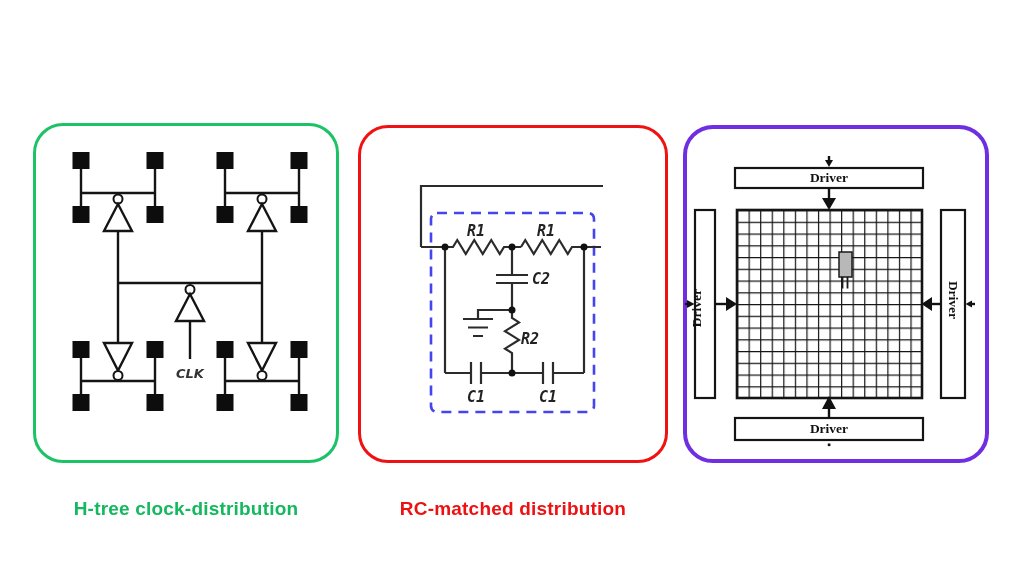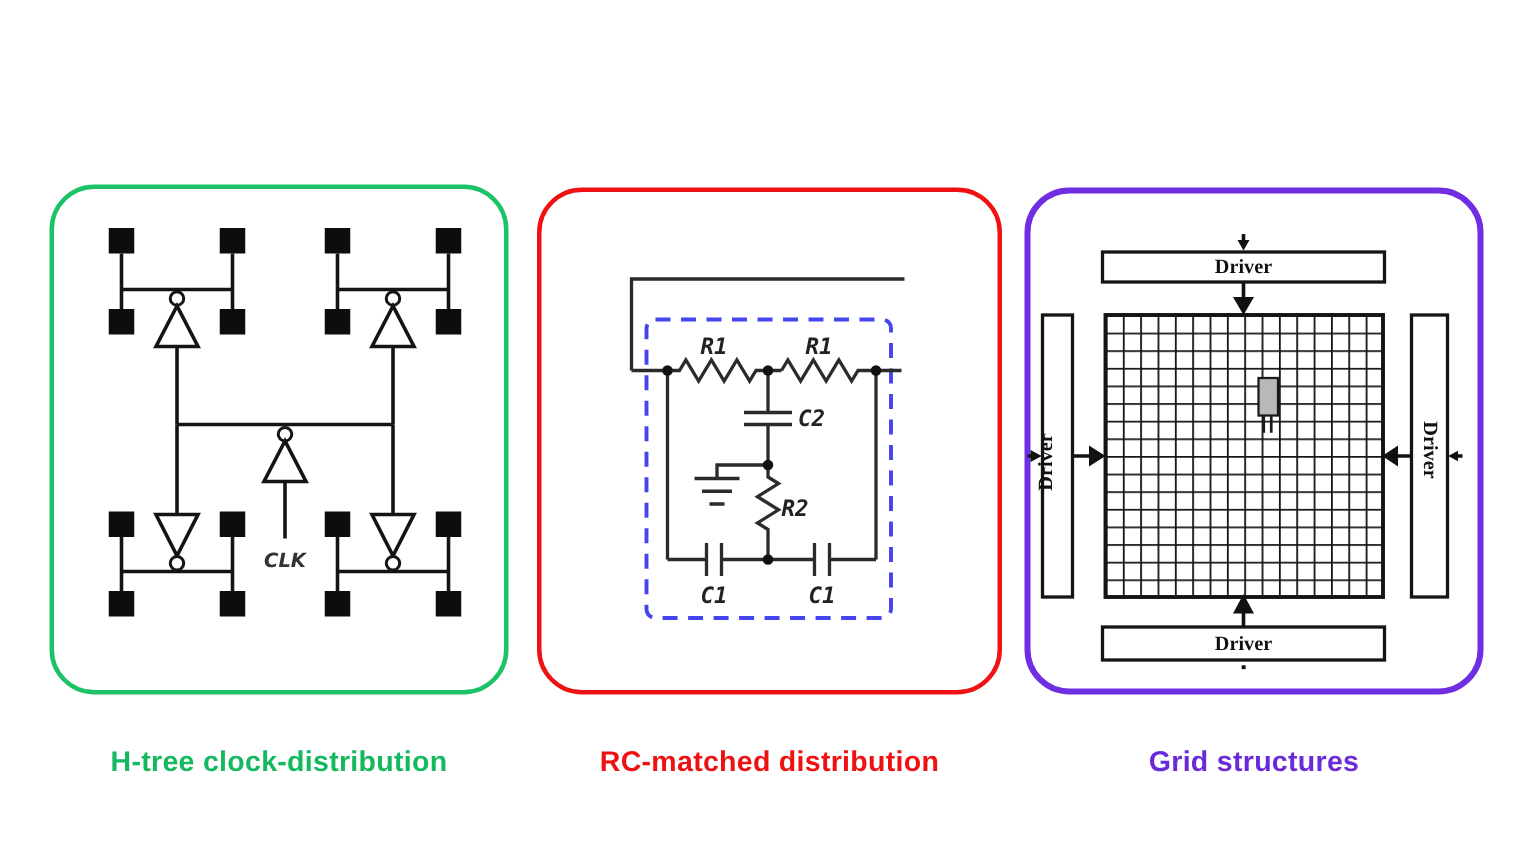--- a/index.html
+++ b/index.html
@@ -191,15 +191,14 @@
       <text class="driver-label" x="270" y="154" text-anchor="middle" transform="rotate(90 270 150)">Driver</text>
       <path class="arrow-line" d="M258 154H248"></path>
       <polygon class="arrow" points="249,147 249,161 238.5,154"></polygon>
       <path class="arrow-line" d="M292 154H288.5"></path>
       <polygon class="arrow" points="289,150.5 289,157.5 282.5,154"></polygon>
     </g>
   </svg>
 
   <div class="caption cap-green">H-tree clock-distribution</div>
   <div class="caption cap-red">RC-matched distribution</div>
-  <div class="caption cap-purple">Grid structures</div>
 
 </div>
 
 </body></html>

